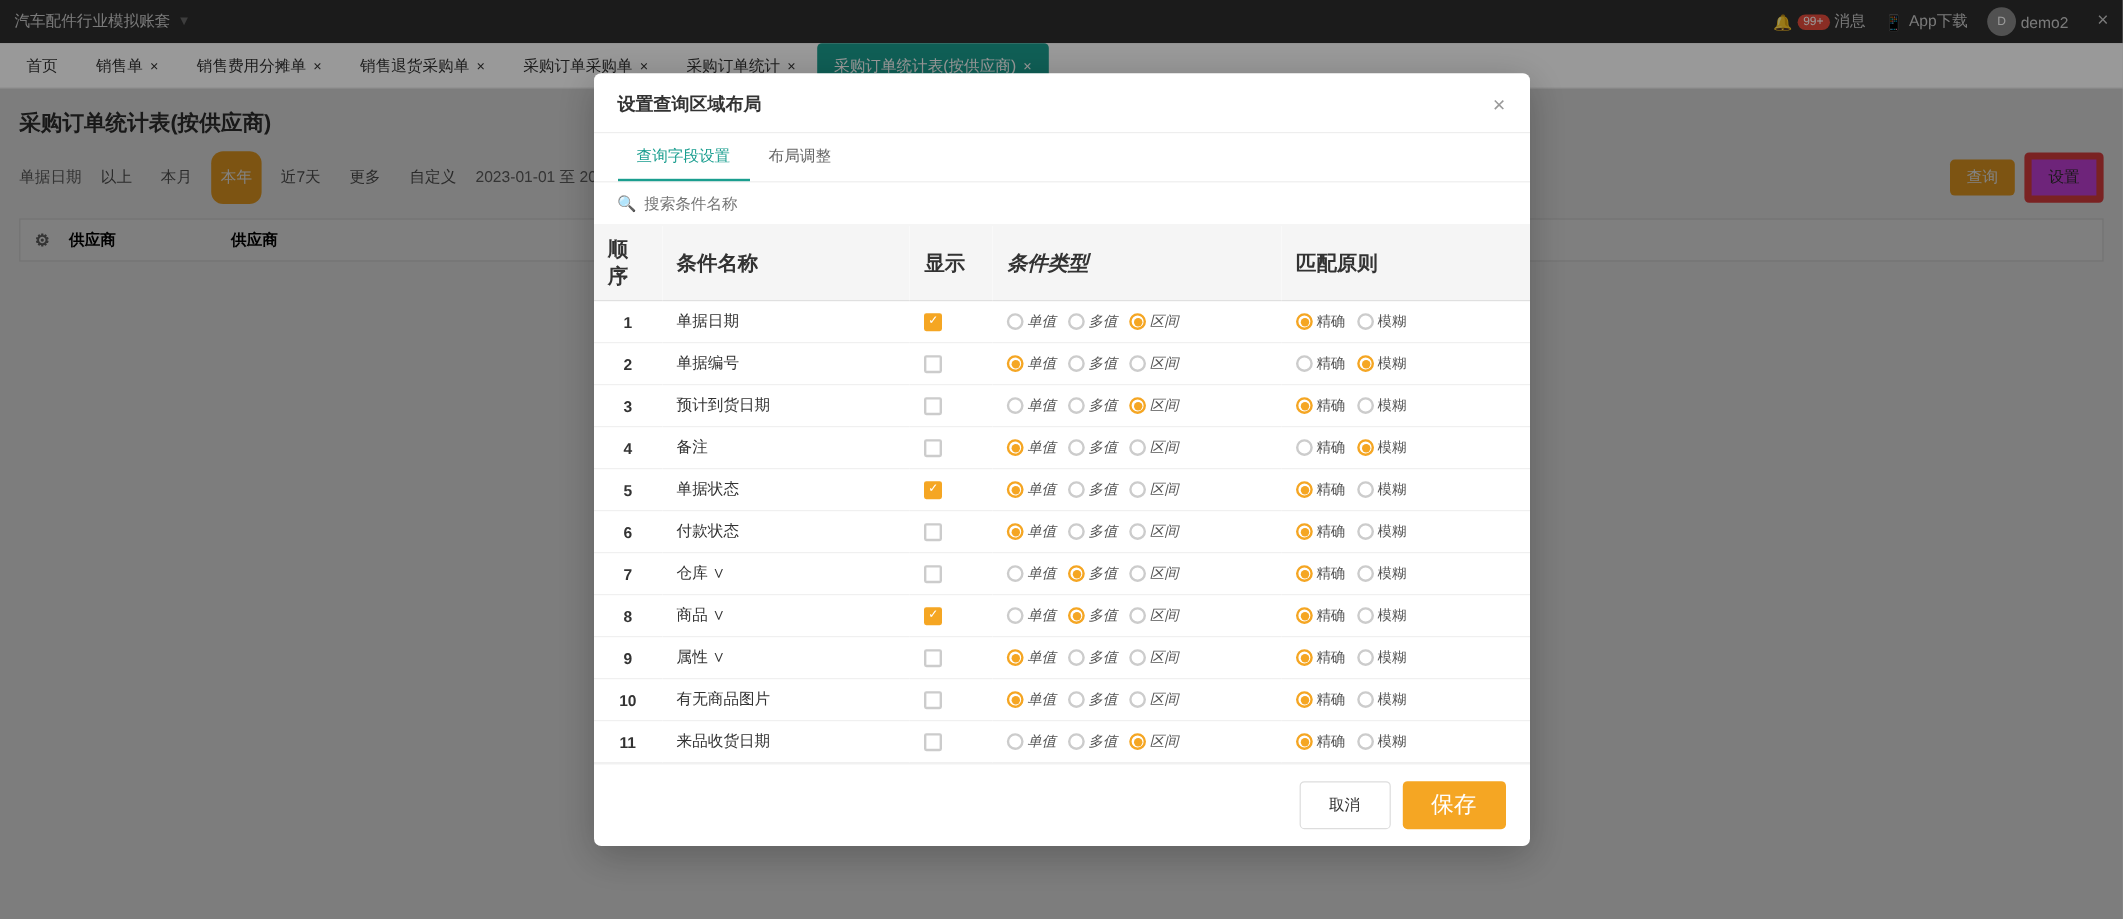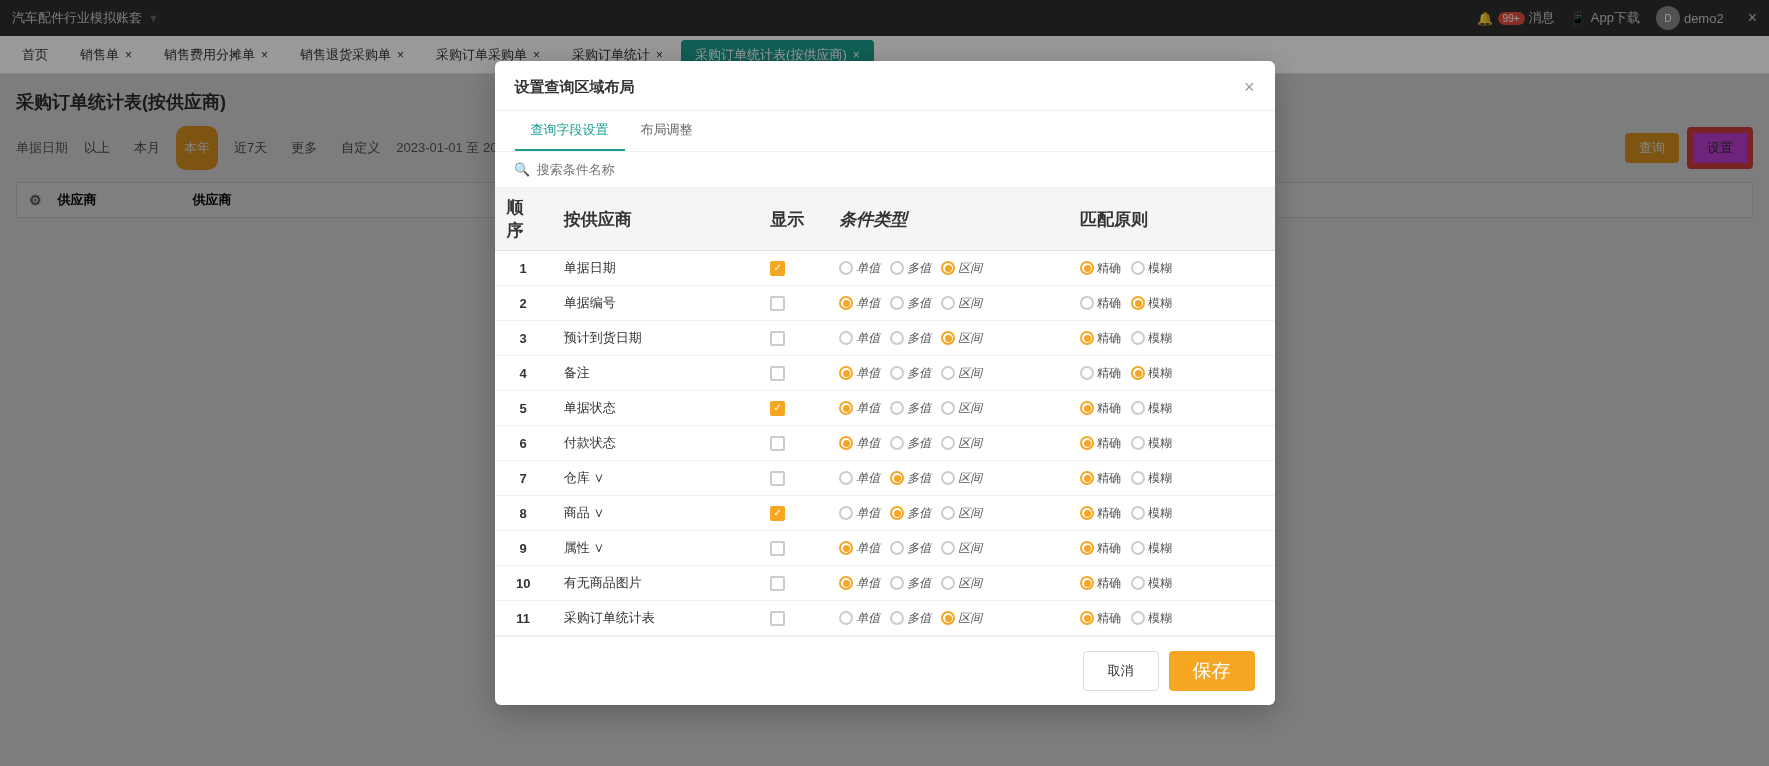--- a/index.html
+++ b/index.html
@@ -20,21 +20,20 @@
     .top-bar-right .badge-btn { display: flex; align-items: center; gap: 4px; color: #ccc; }
     .badge { background: #e74c3c; color: white; border-radius: 8px; padding: 1px 5px; font-size: 10px; }
     .avatar { width: 24px; height: 24px; border-radius: 50%; background: #888; display: inline-flex; align-items: center; justify-content: center; color: white; font-size: 10px; }
     .close-top { color: #ccc; font-size: 16px; cursor: pointer; margin-left: 8px; }
 
     
     .tab-bar {
       background: #fff;
       height: 38px;
       display: flex;
-      align-items: center;
       padding: 0 8px;
       border-bottom: 1px solid #e0e0e0;
       gap: 4px;
     }
     .tab {
       padding: 6px 14px;
       border-radius: 4px 4px 0 0;
       font-size: 13px;
       cursor: pointer;
       color: #333;
@@ -277,21 +276,21 @@
     <div class="dialog-search">
       <span class="dialog-search-icon">🔍</span>
       <input type="text" placeholder="搜索条件名称" style="">
     </div>
 
     <div class="dialog-table">
       <table>
         <thead>
           <tr>
             <th class="col-order-header">顺序</th>
-            <th class="col-name">按供应商</th>
+            <th class="col-name">条件名称</th>
             <th class="col-display">显示</th>
             <th class="col-type">条件类型</th>
             <th class="col-match">匹配原则</th>
           </tr>
         </thead>
         <tbody id="conditions-tbody">
         <tr>
               <td class="col-order">1</td>
               <td class="col-name">单据日期</td>
               <td class="col-display" style="text-align: center;">
@@ -636,21 +635,21 @@
                   </label>
                   <label class="radio-item">
                     <div class="radio-circle"></div>
                     <span>模糊</span>
                   </label>
                 </div>
               </td>
             </tr>
             <tr>
               <td class="col-order">11</td>
-              <td class="col-name">采购订单统计表</td>
+              <td class="col-name">来品收货日期</td>
               <td class="col-display" style="text-align: center;">
                 <div class="checkbox-box"></div>
               </td>
               <td class="col-type">
                 <div class="radio-group">
                   <label class="radio-item">
                     <div class="radio-circle"></div>
                     <span>单值</span>
                   </label>
                   <label class="radio-item">

